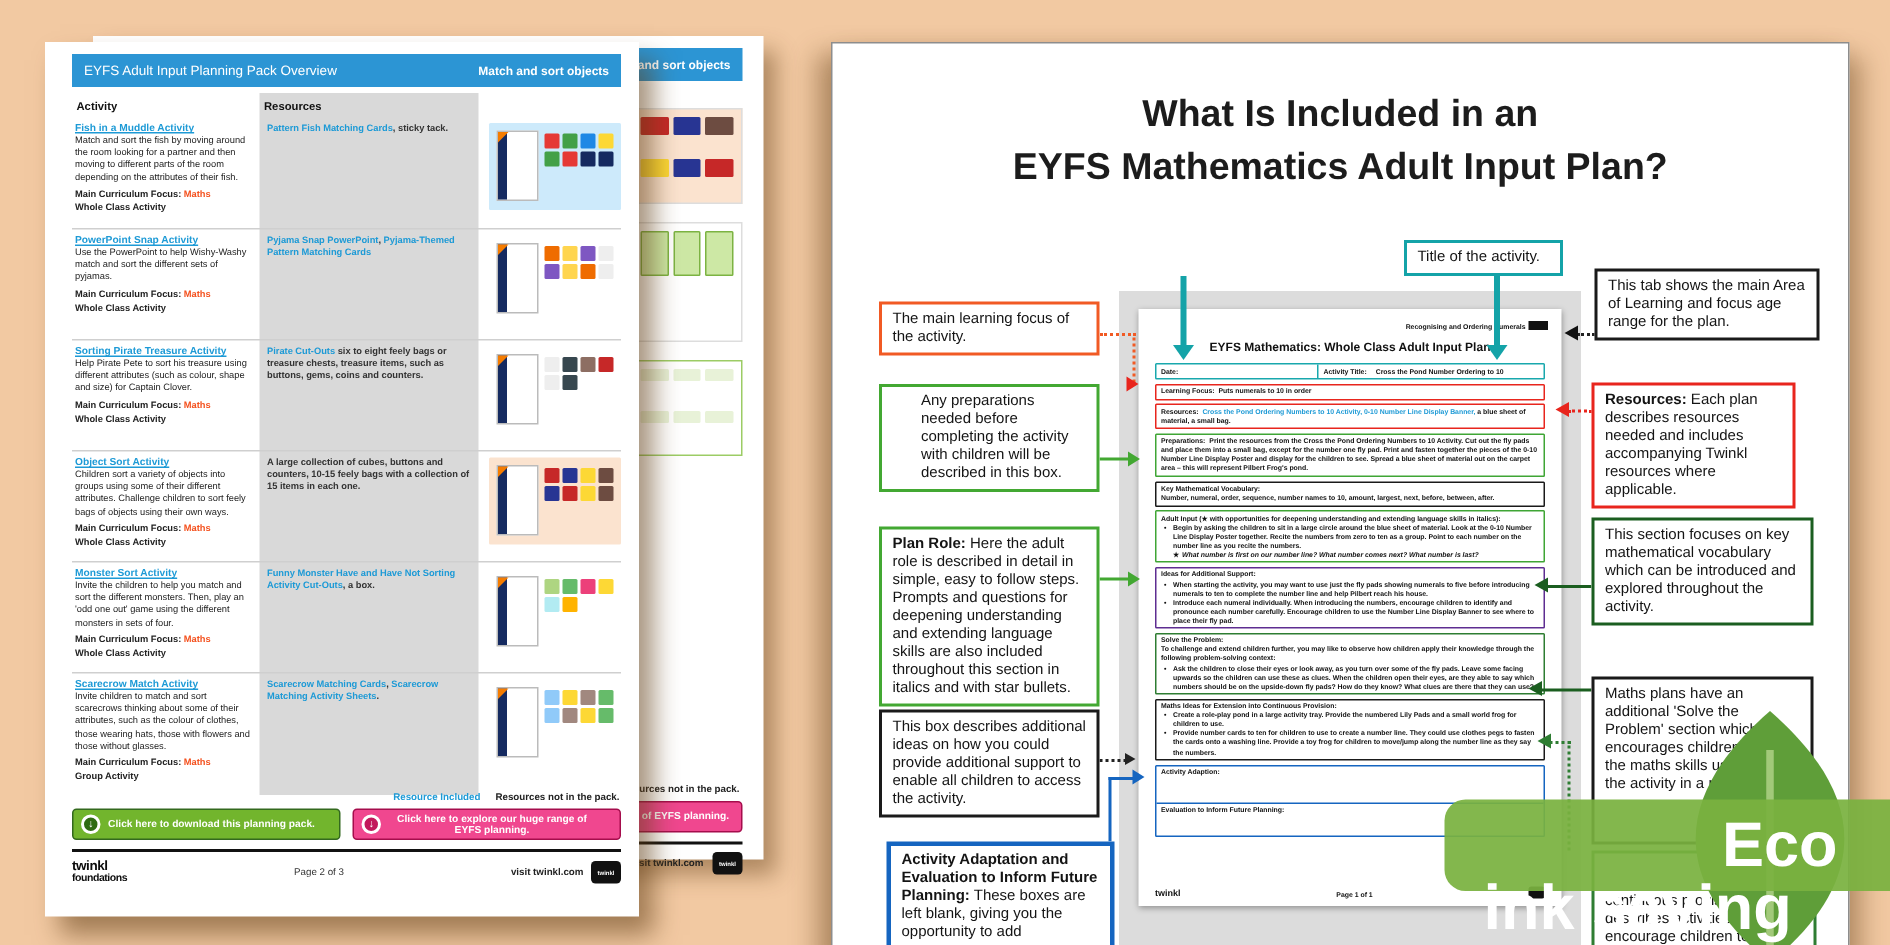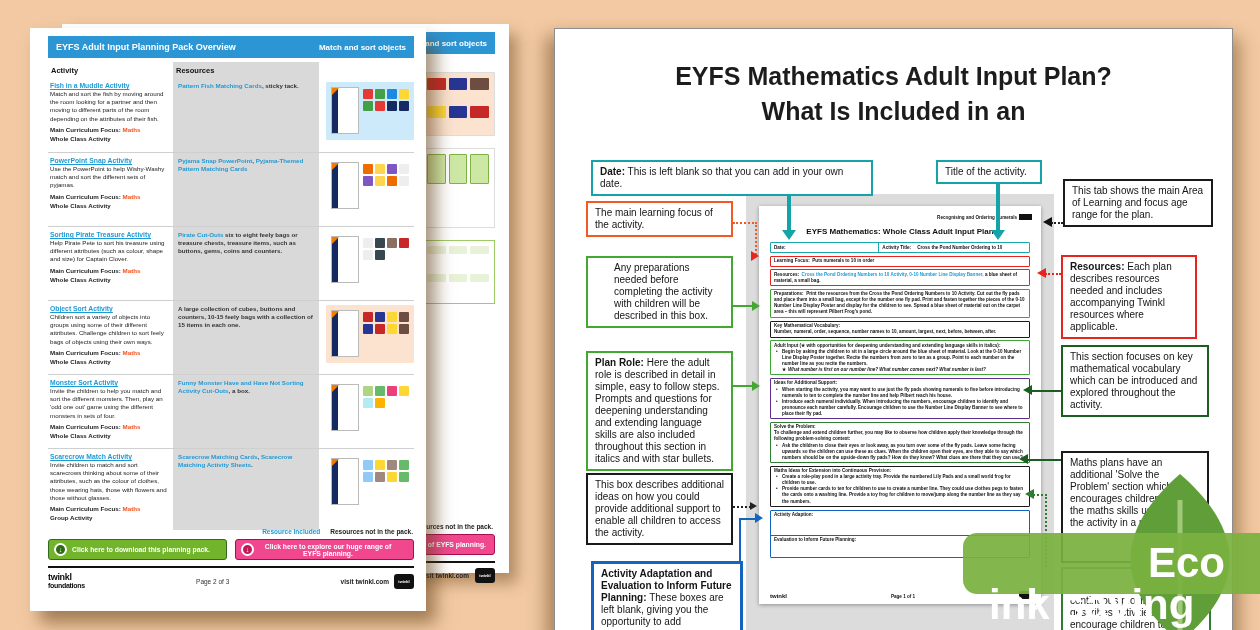--- a/index.html
+++ b/index.html
@@ -8,21 +8,21 @@
 
   
   .sheet { position:absolute; background:#fff; }
   .back-sheet { left:62px; top:24px; width:447px; height:549px; z-index:1;
                 box-shadow:8px 10px 14px rgba(95,60,20,.45); }
   .front-sheet { left:30px; top:28px; width:396px; height:583px; z-index:2;
                  box-shadow:10px 12px 16px rgba(95,60,20,.55); }
 
   .bluebar { position:absolute; background:#2c95d4; color:#fff; display:flex;
              align-items:center; justify-content:space-between; padding:0 8px; height:22px; }
-  .bluebar .t1 { font-size:9px; font-weight:bold; white-space:nowrap; }
+  .bluebar .t1 { font-size:9px; font-weight:normal; white-space:nowrap; }
   .bluebar .t2 { font-size:8px; font-weight:bold; white-space:nowrap; }
 
   
   .bs-bar { left:18px; right:14px; top:8px; justify-content:flex-end; }
   .bs-thumbs { position:absolute; right:14px; top:48px; width:74px; display:flex; flex-direction:column; gap:12px; }
   .bthumb { width:74px; border:1px solid #ddd; display:grid; grid-template-columns:repeat(3,1fr); gap:3px; padding:5px; }
   .bthumb i { display:block; height:12px; border-radius:1px; }
   .bt1 { background:#fbe3cf; height:64px; }
   .bt2 { background:#ffffff; height:80px; }
   .bt2 i { background:#cde8a5 !important; height:30px; border:1px solid #7cb342; }
@@ -360,27 +360,24 @@
       <span class="pageno">Page 2 of 3</span>
       <span class="visit">
         <span>visit twinkl.com</span>
         <span class="stamp">twinkl</span>
       </span>
     </div>
   </div>
 
   <div class="rpage">
     <div class="rtitleblock">
+      <div>What Is Included in an</div>
       <div>EYFS Mathematics Adult Input Plan?</div>
-      <div>What Is Included in an</div>
-    </div>
-
-    <div class="co teal-co" style="left:36px; top:131px; width:282px;">
-      <b>Date:</b><span> This is left blank so that you can add in your own date.</span>
-    </div>
+    </div>
+
     <div class="co teal-co" style="left:381px; top:131px; width:106px;">
       <span>Title of the activity.</span>
     </div>
 
     <div class="vl" style="left:232px; top:155px; height:46px; border-left-width:4px; border-left-color:#14a3a8;"></div>
     <div class="arr" style="left:227px; top:201px; border-left:7px solid transparent; border-right:7px solid transparent; border-top:10px solid #14a3a8;"></div>
     <div class="vl" style="left:441px; top:155px; height:46px; border-left-width:4px; border-left-color:#14a3a8;"></div>
     <div class="arr" style="left:436px; top:201px; border-left:7px solid transparent; border-right:7px solid transparent; border-top:10px solid #14a3a8;"></div>
 
     <div class="co orange-co" style="left:31px; top:172px; width:147px;">

